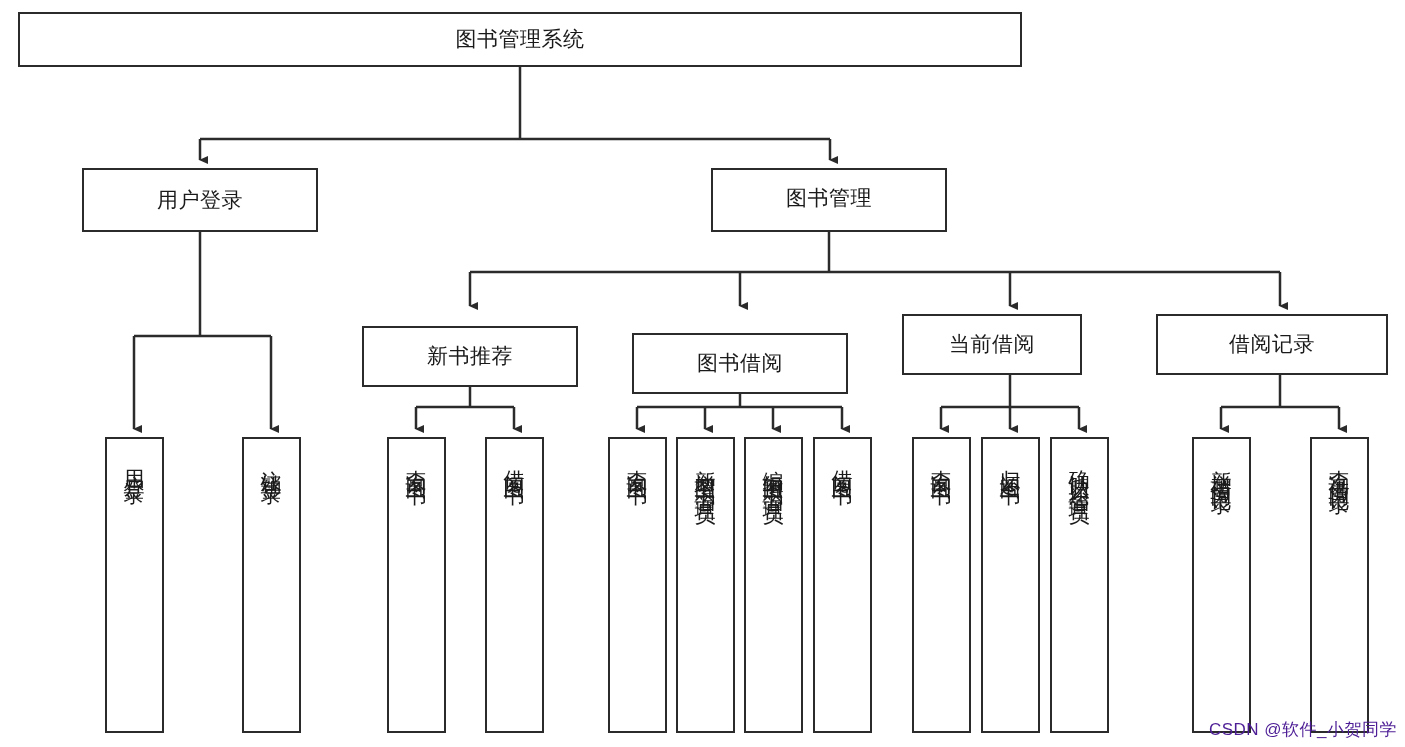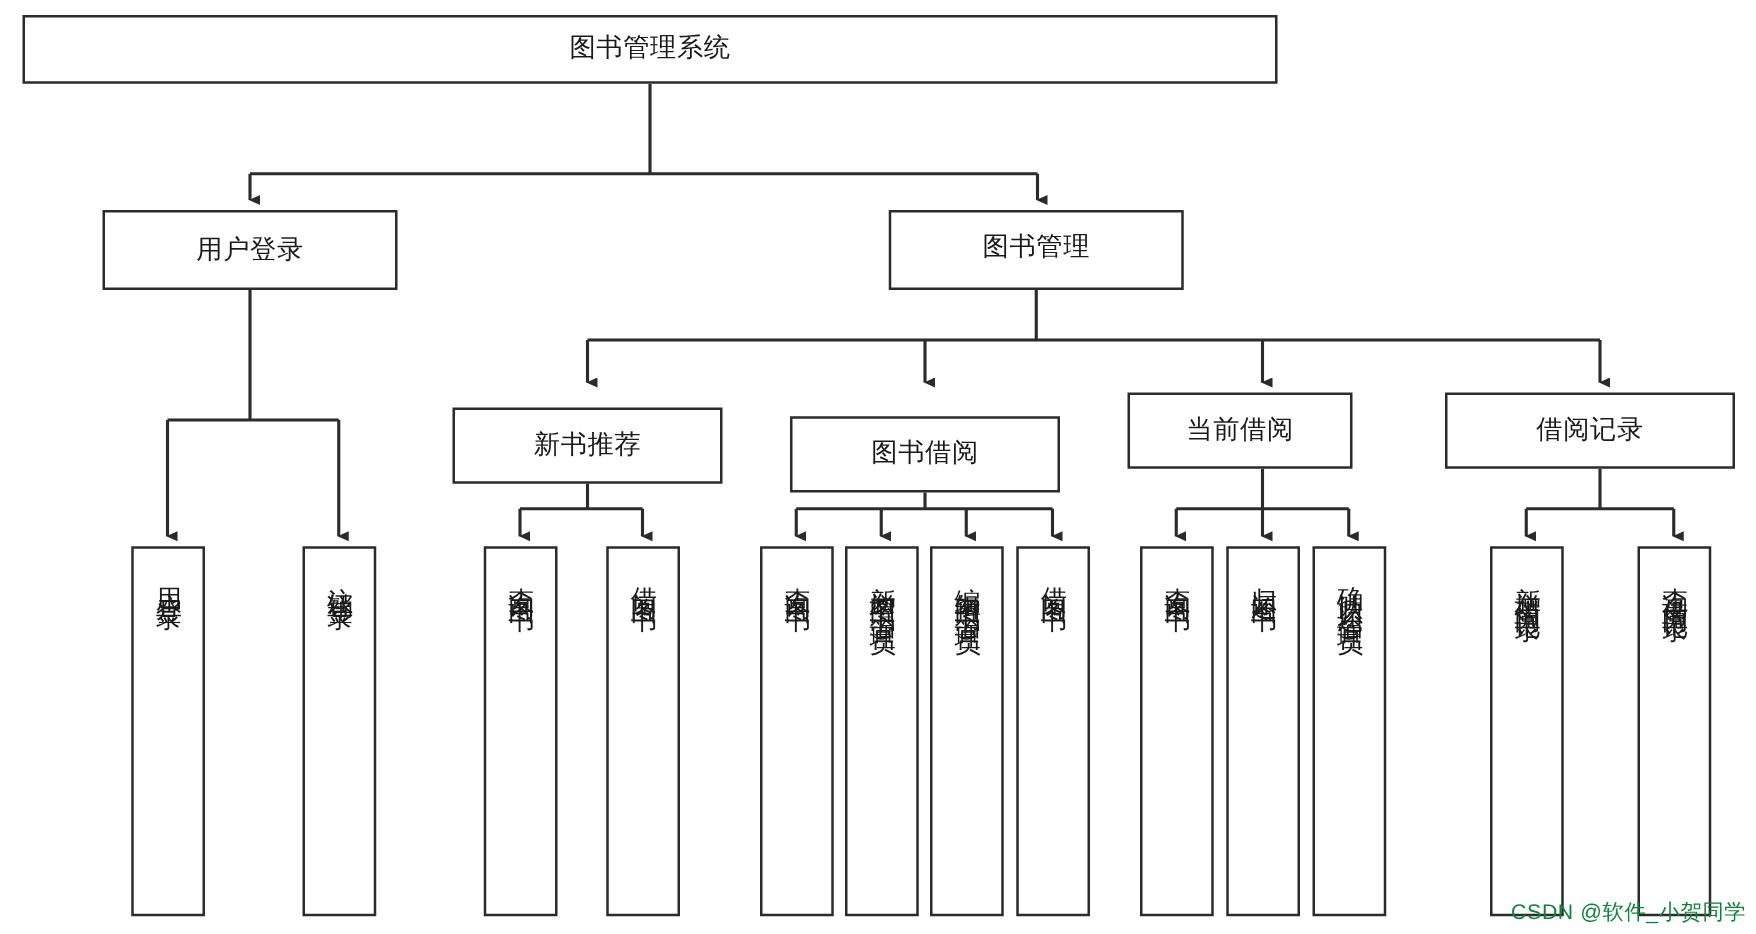--- a/index.html
+++ b/index.html
@@ -58,21 +58,21 @@
     font-size: 21px;
     letter-spacing: 5px;
     line-height: 1;
     white-space: nowrap;
   }
   #watermark {
     position: absolute;
     right: 8px;
     bottom: 6px;
     font-size: 17px;
-    color: #15803d;
+    color: #4c1d95;
     letter-spacing: 0.5px;
     white-space: nowrap;
     pointer-events: none;
   }
 </style>
 </head>
 <body>
 
 <div id="canvas">
 

